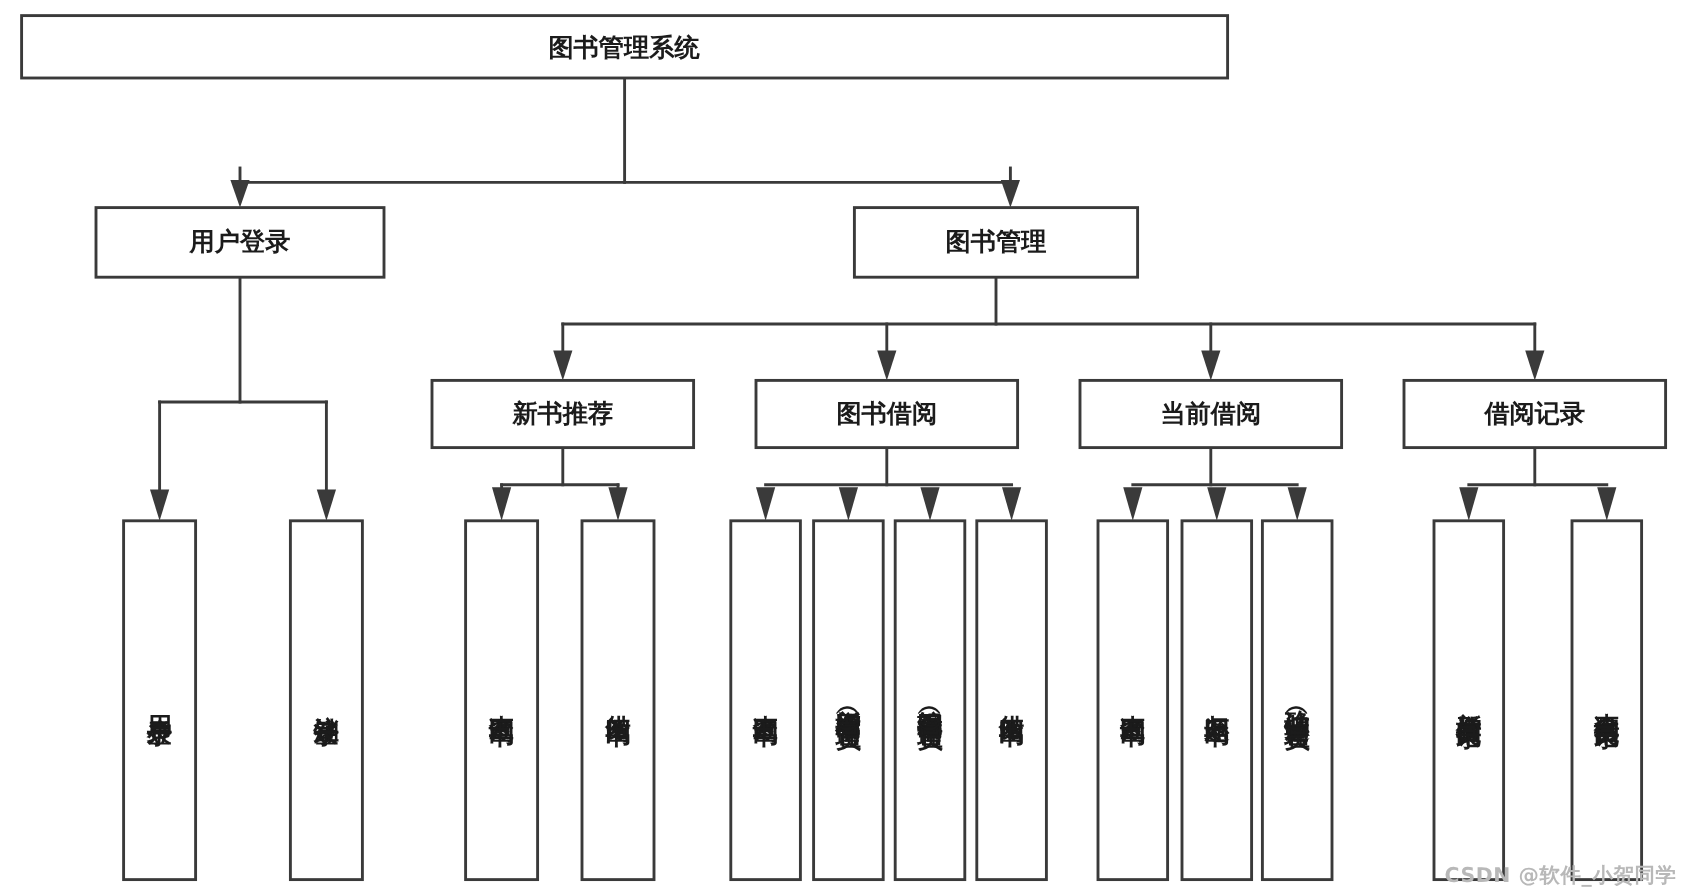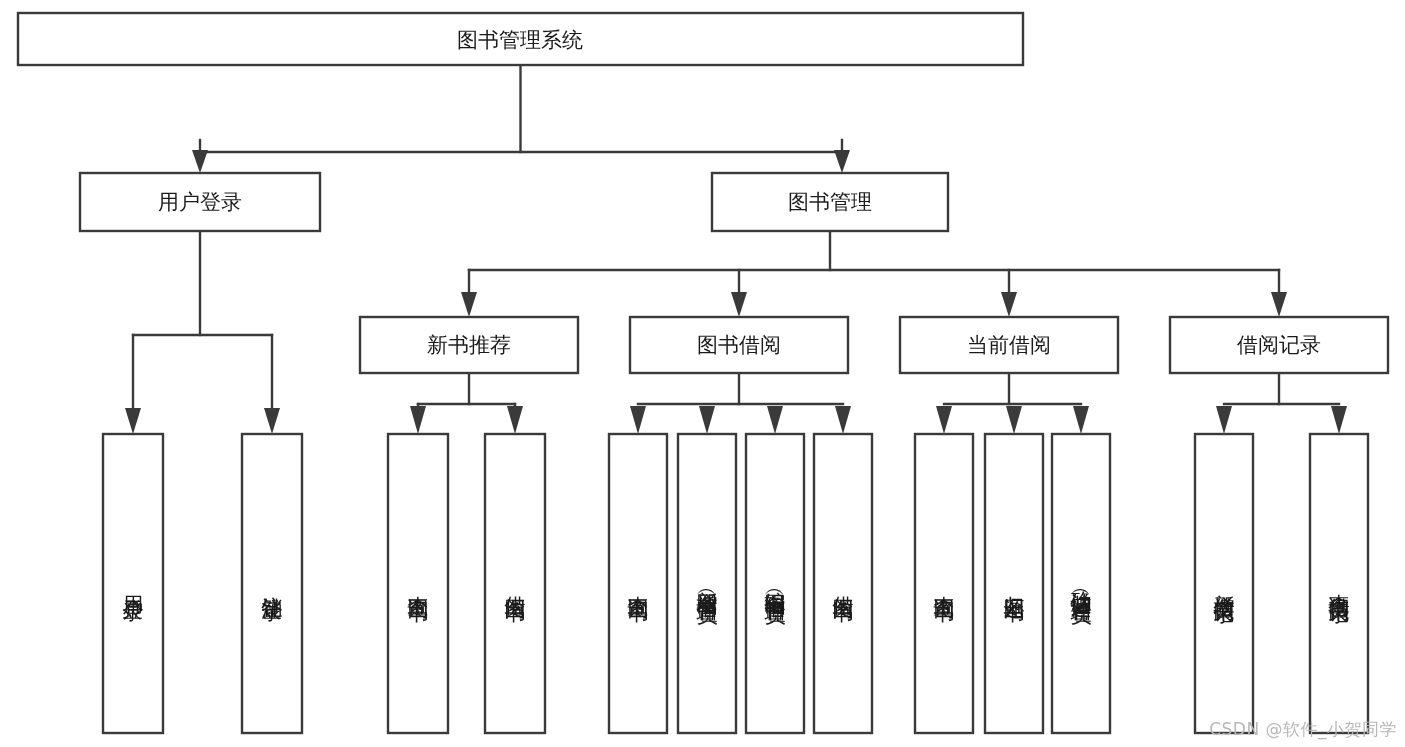--- a/index.html
+++ b/index.html
@@ -13,20 +13,21 @@
     font-family: "DejaVu Sans", "Liberation Sans", sans-serif;
     overflow: hidden;
     position: relative;
   }
   #diagram-root {
     position: absolute;
     left: 0;
     top: 0;
     width: 1405px;
     height: 747px;
+    font-weight: bold;
   }
   svg.diagram {
     display: block;
     width: 1405px;
     height: 747px;
   }
   .node-box {
     fill: #ffffff;
     stroke: #3a3a3a;
     stroke-width: 2.4;

